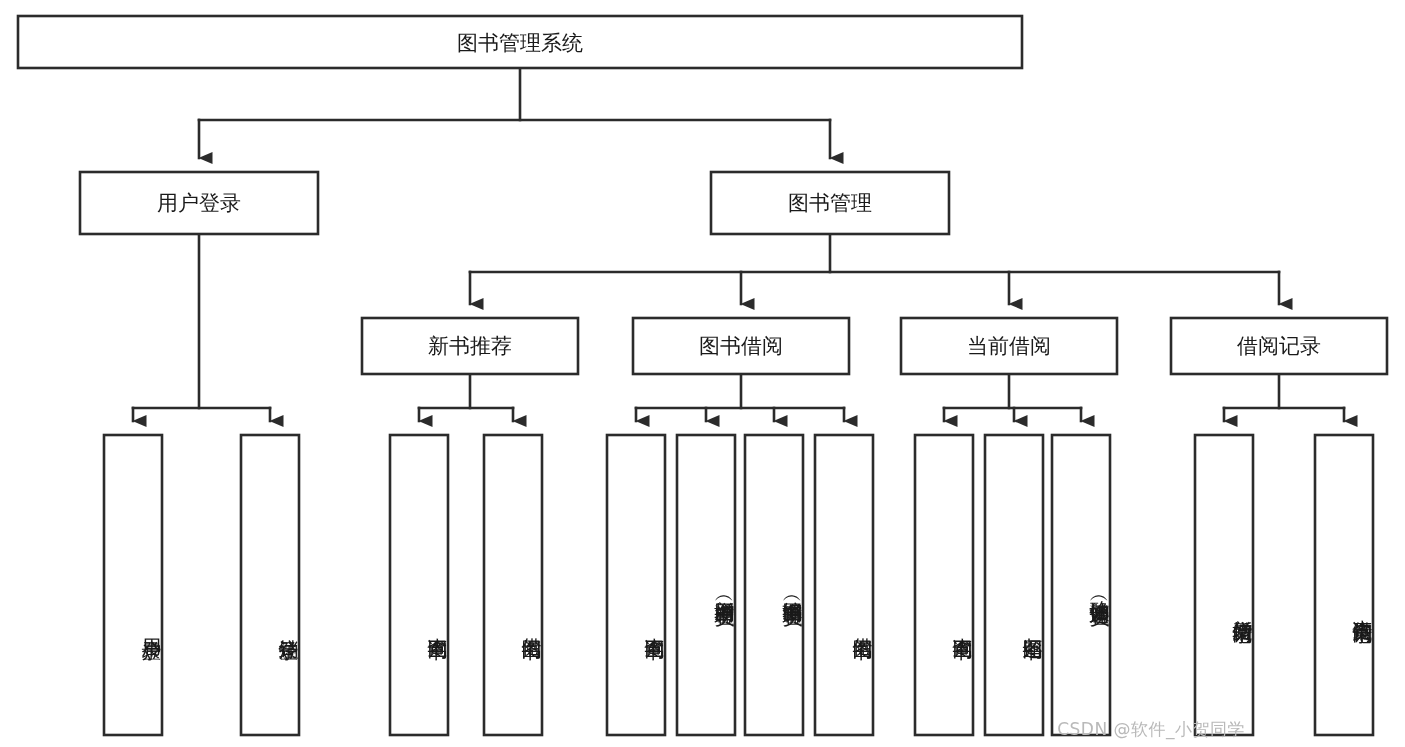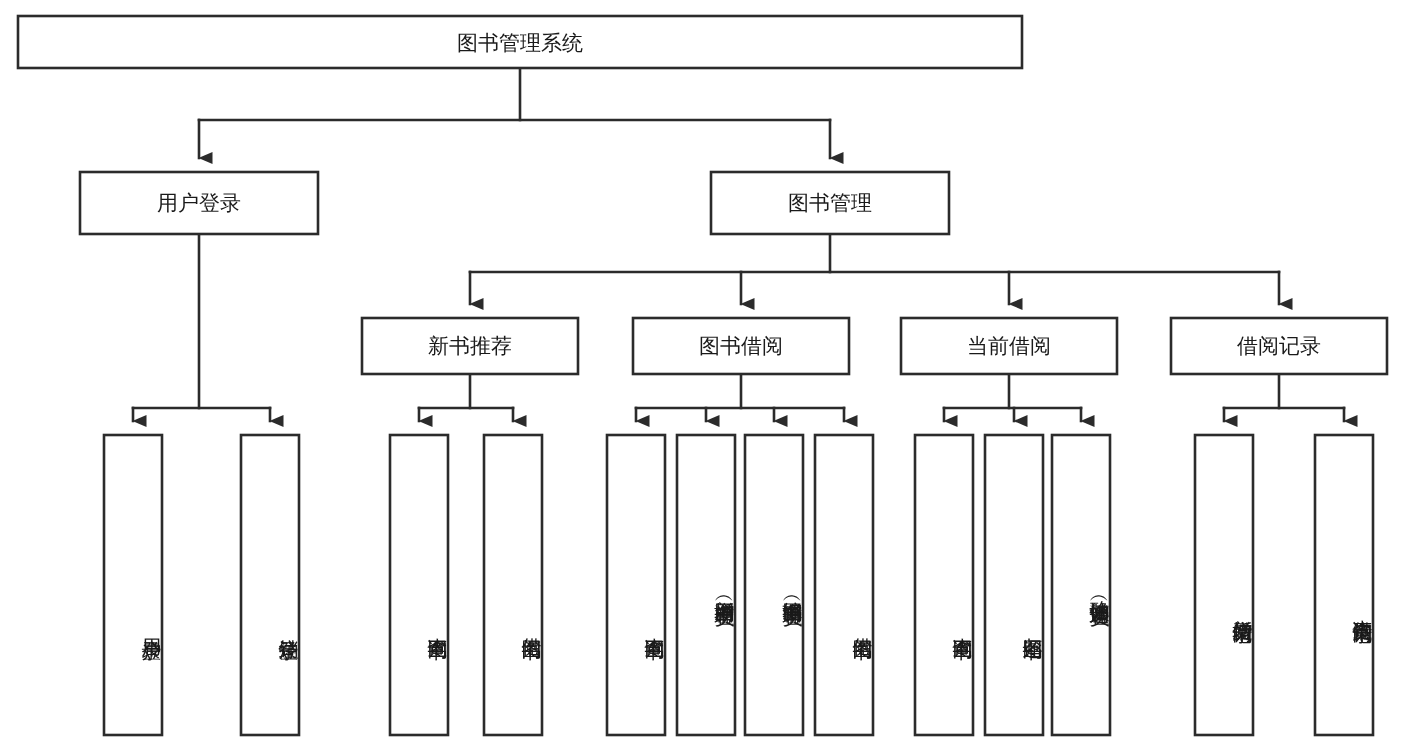--- a/index.html
+++ b/index.html
@@ -202,14 +202,15 @@
   <div class="leaf-label" style="left:915px; top:512px; width:58px; height:223px;">查询图书</div>
 
   <div class="leaf-label" style="left:985px; top:512px; width:58px; height:223px;">归还图书</div>
 
   <div class="leaf-label" style="left:1052px; top:443px; width:58px; height:292px;">确认归还（管理员）</div>
 
   <div class="leaf-label" style="left:1195px; top:478px; width:58px; height:257px;">新增借阅记录</div>
 
   <div class="leaf-label" style="left:1315px; top:478px; width:58px; height:257px;">查询借阅记录</div>
 
+  <div class="watermark">CSDN @软件_小贺同学</div>
 
 </div>
 
 </body></html>

